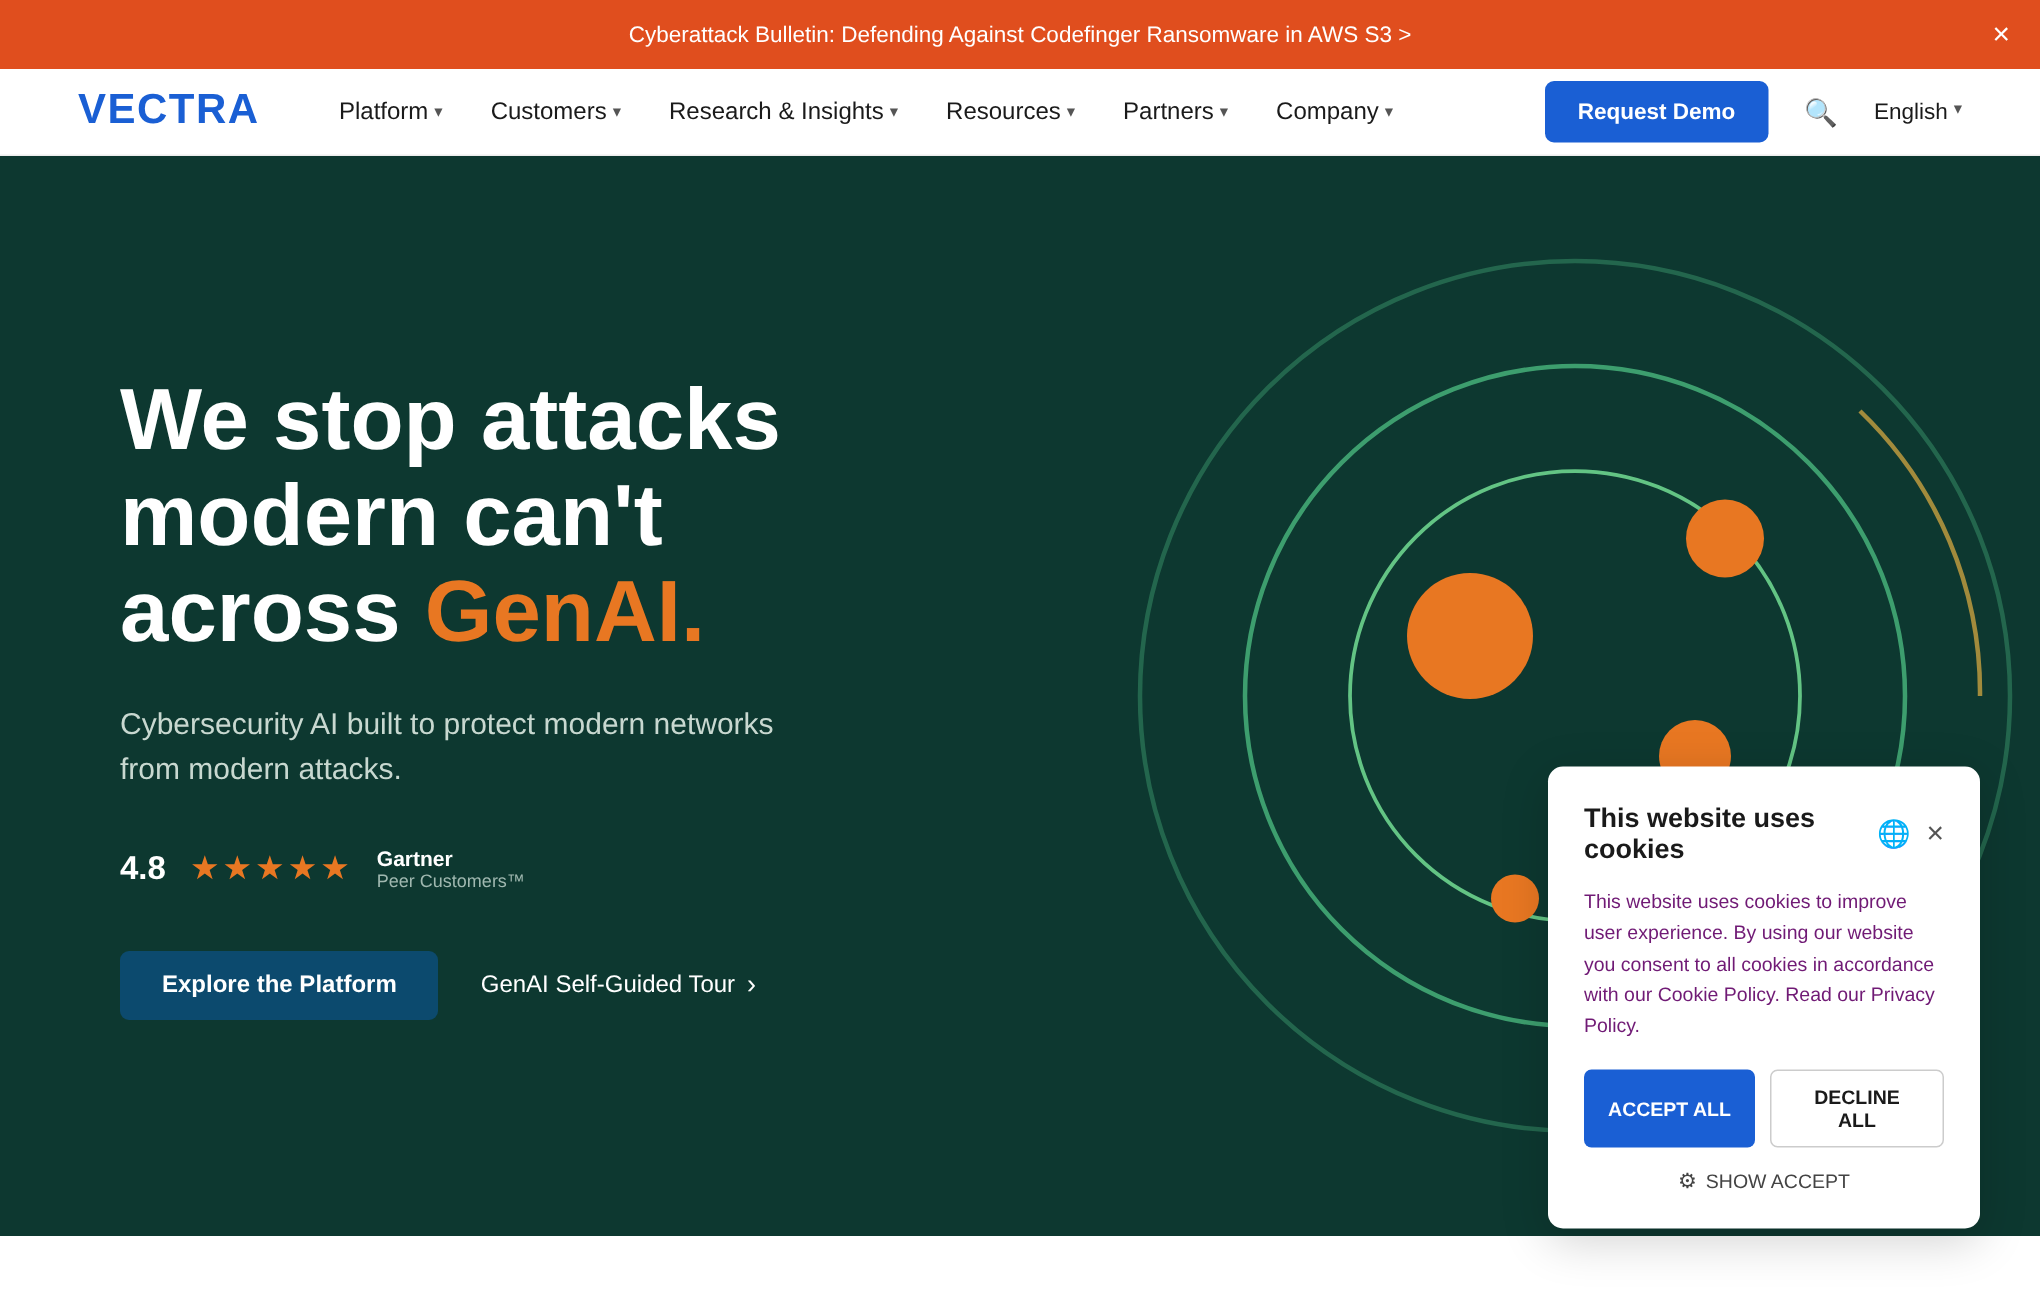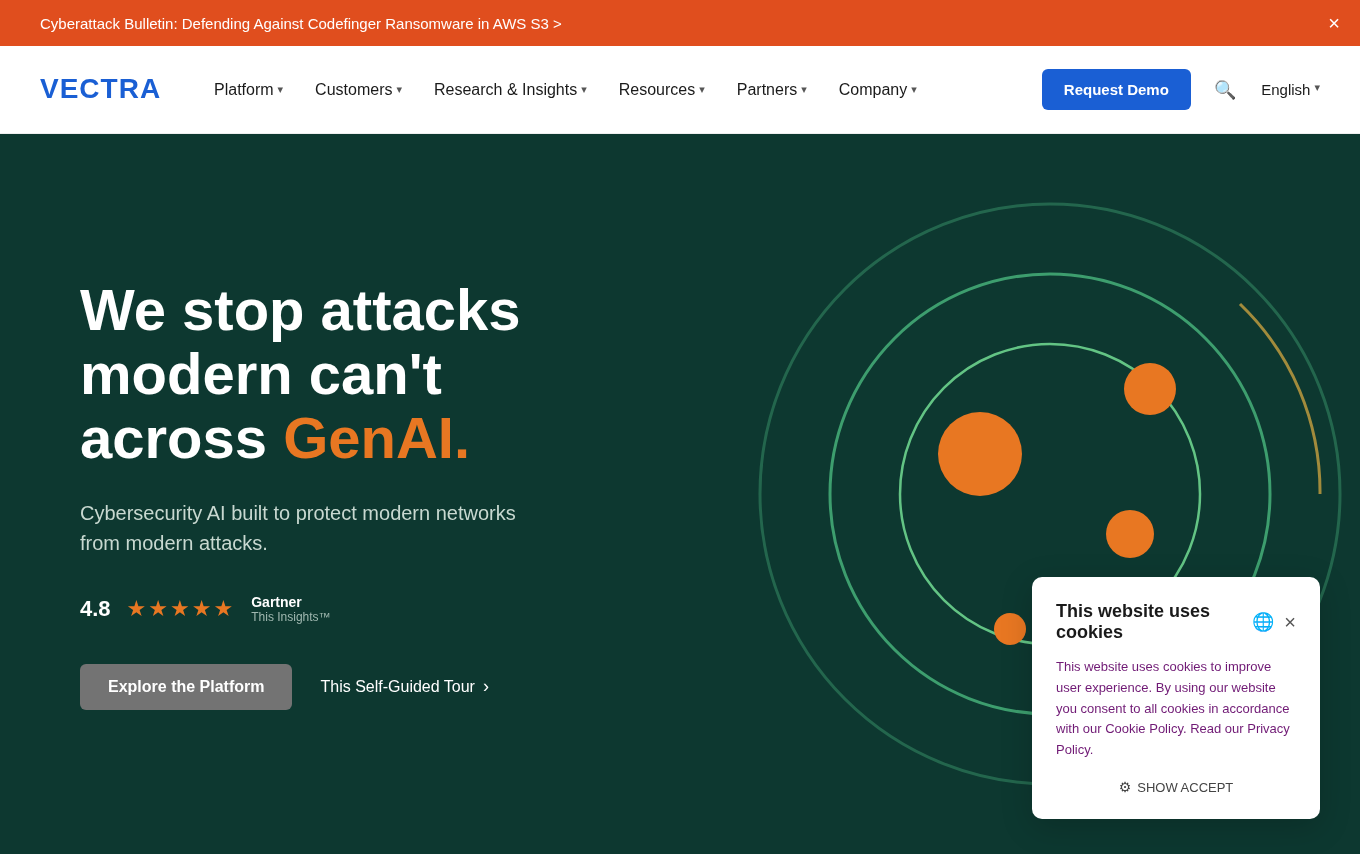--- a/index.html
+++ b/index.html
@@ -8,43 +8,43 @@
     
     .top-banner {
       background: #e04e1e;
       color: #fff;
       text-align: center;
       padding: 10px 40px;
       font-size: 15px;
       position: relative;
       display: flex;
       align-items: center;
-      justify-content: flex-start;
+      justify-content: center;
       min-height: 46px;
     }
     .banner-close {
       position: absolute;
       right: 20px;
       top: 50%;
       transform: translateY(-50%);
       background: none;
       border: none;
       color: #fff;
       font-size: 20px;
       cursor: pointer;
       line-height: 1;
     }
 
     
     .navbar {
       background: #fff;
       display: flex;
       align-items: center;
-      padding: 0 40px;
-      height: 88px;
+      padding: 0 52px;
+      height: 58px;
       border-bottom: 1px solid #eee;
     }
     .logo {
       margin-right: 40px;
       flex-shrink: 0;
     }
     .logo svg { width: 120px; height: 40px; }
     .nav-links {
       display: flex;
       align-items: center;
@@ -156,21 +156,21 @@
     .gartner-sub {
       font-size: 12px;
       color: #a0b8b0;
     }
     .cta-row {
       display: flex;
       align-items: center;
       gap: 28px;
     }
     .explore-btn {
-      background: #737373;
+      background: #0c4a6e;
       color: #fff;
       border: none;
       border-radius: 6px;
       padding: 14px 28px;
       font-size: 16px;
       font-weight: 600;
       cursor: pointer;
     }
     .tour-link {
       display: flex;
@@ -342,28 +342,28 @@
       <span>modern can't</span><br>
       <span>across </span><span class="highlight">GenAI.</span>
     </h1>
     <p class="hero-subtitle">Cybersecurity AI built to protect modern networks from modern attacks.</p>
 
     <div class="rating-row">
       <span class="rating-score">4.8</span>
       <span class="stars">★★★★★</span>
       <div class="gartner-block">
         <span class="gartner-name">Gartner</span>
-        <span class="gartner-sub">This Insights™</span>
+        <span class="gartner-sub">Peer Customers™</span>
       </div>
     </div>
 
     <div class="cta-row">
       <button class="explore-btn">Explore the Platform</button>
       <a class="tour-link">
-        <span>This Self-Guided Tour</span>
+        <span>GenAI Self-Guided Tour</span>
         <span class="arrow">›</span>
       </a>
     </div>
   </div>
 
   <div class="hero-graphic">
     <svg width="700" height="700" viewBox="0 0 700 700" xmlns="http://www.w3.org/2000/svg">
 
       <circle cx="350" cy="350" r="290" fill="none" stroke="#2d7a5a" stroke-width="3" opacity="0.7"></circle>
 
@@ -383,17 +383,21 @@
 
 <div class="cookie-banner">
   <div class="cookie-header">
     <span class="cookie-title">This website uses cookies</span>
     <div class="cookie-header-icons">
       <span class="cookie-globe">🌐</span>
       <button class="cookie-close-btn">×</button>
     </div>
   </div>
   <p class="cookie-body">This website uses cookies to improve user experience. By using our website you consent to all cookies in accordance with our Cookie Policy. Read our Privacy Policy.</p>
+  <div class="cookie-buttons">
+    <button class="accept-btn">ACCEPT ALL</button>
+    <button class="decline-btn">DECLINE ALL</button>
+  </div>
   <button class="show-details">
     <span class="gear-icon">⚙</span>
     <span>SHOW ACCEPT</span>
   </button>
 </div>
 
 </body></html>

